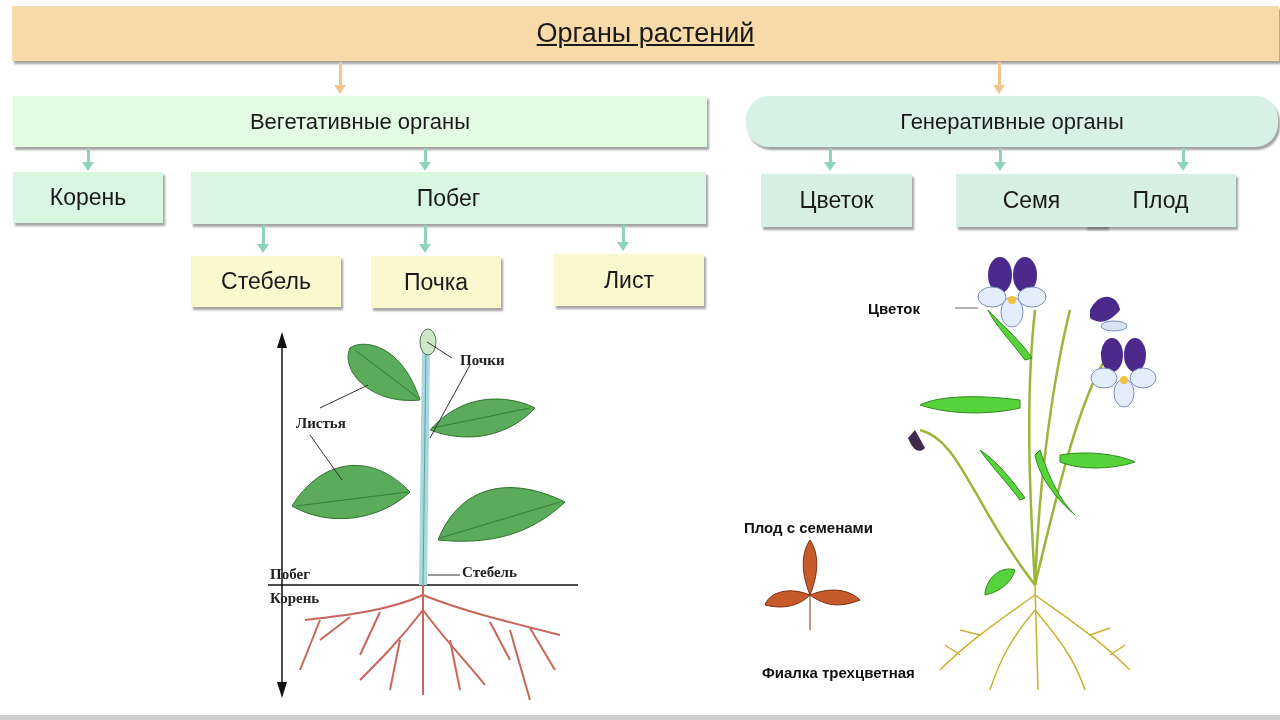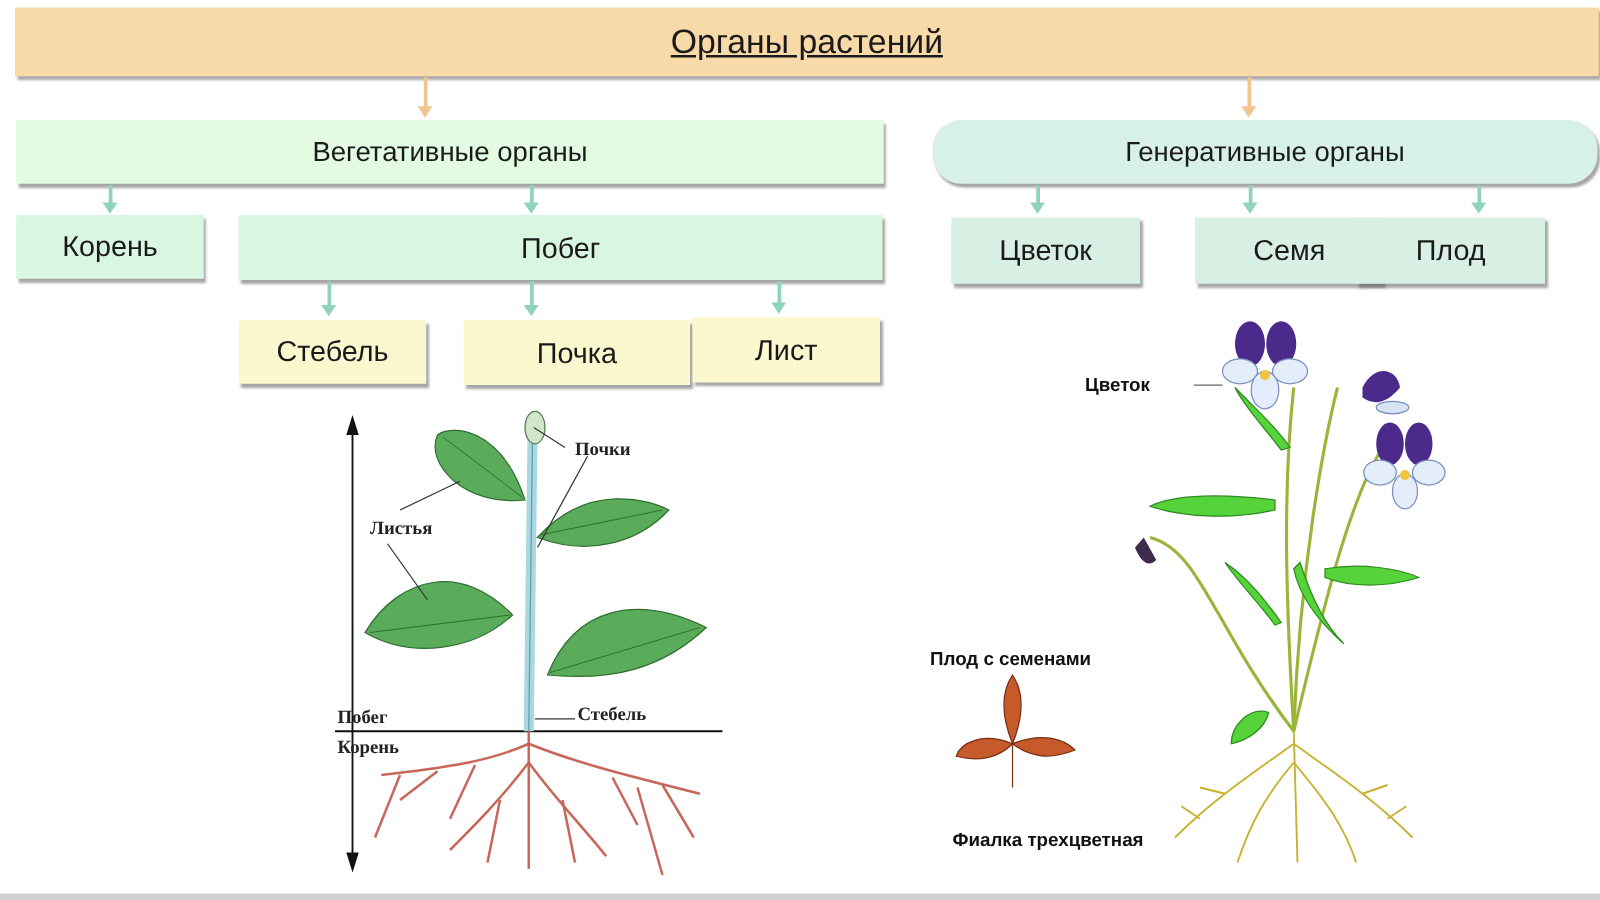--- a/index.html
+++ b/index.html
@@ -62,21 +62,21 @@
   <span>Плод</span>
 </div>
 
 <div class="arrow a-tl" style="left:262px;top:225px;height:20px;"></div>
 <div class="arrow a-tl" style="left:424px;top:225px;height:20px;"></div>
 <div class="arrow a-tl" style="left:622px;top:225px;height:18px;"></div>
 
 <div class="box leaf" style="left:191px;top:256px;width:150px;height:51px;">
   <span>Стебель</span>
 </div>
-<div class="box leaf" style="left:371px;top:256px;width:181px;height:52px;">
+<div class="box leaf" style="left:371px;top:256px;width:130px;height:52px;">
   <span>Почка</span>
 </div>
 <div class="box leaf" style="left:554px;top:254px;width:150px;height:52px;">
   <span>Лист</span>
 </div>
 
 <svg style="position:absolute;left:260px;top:320px;" width="330" height="390">
 
   <line x1="22" y1="20" x2="22" y2="370" stroke="#111" stroke-width="1.5"></line>
   <polygon points="22,12 17,28 27,28" fill="#111"></polygon>

